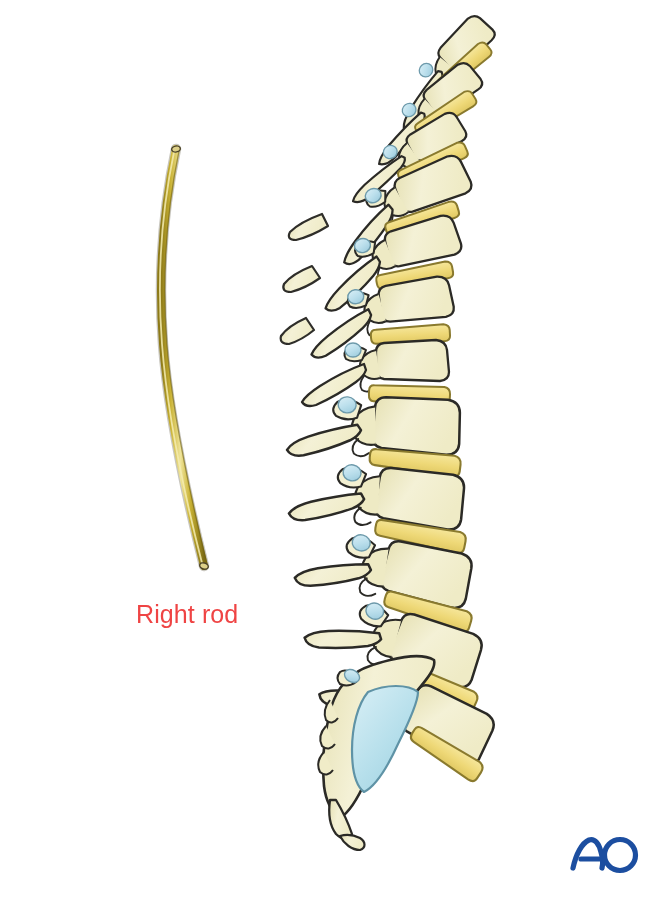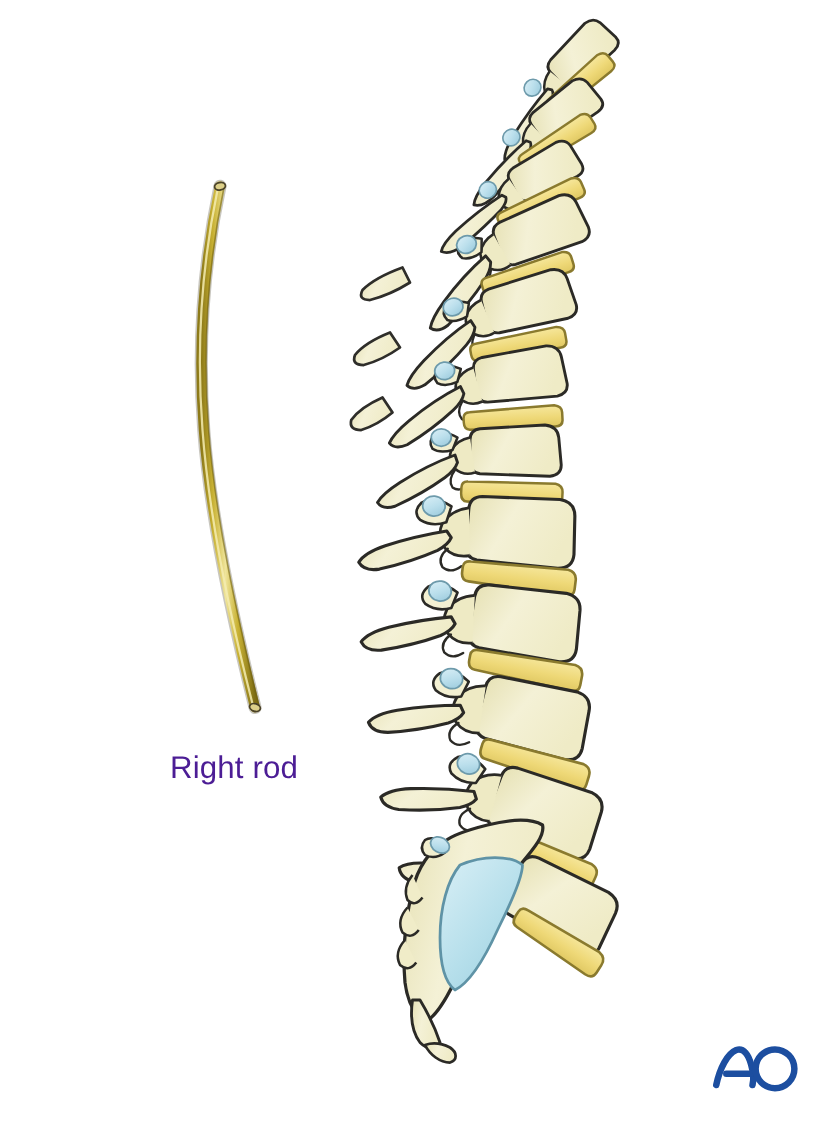--- a/index.html
+++ b/index.html
@@ -26,21 +26,21 @@
     display: block;
   }
   .rod-label {
     position: absolute;
     left: 136px;
     top: 600px;
     font-family: "Liberation Sans", sans-serif;
     font-size: 25px;
     font-weight: 400;
     letter-spacing: 0.1px;
-    color: #4c1d95;
+    color: #ef4444;
     white-space: nowrap;
     user-select: none;
   }
   .ao-logo {
     position: absolute;
     left: 568px;
     top: 832px;
     width: 72px;
     height: 44px;
   }

